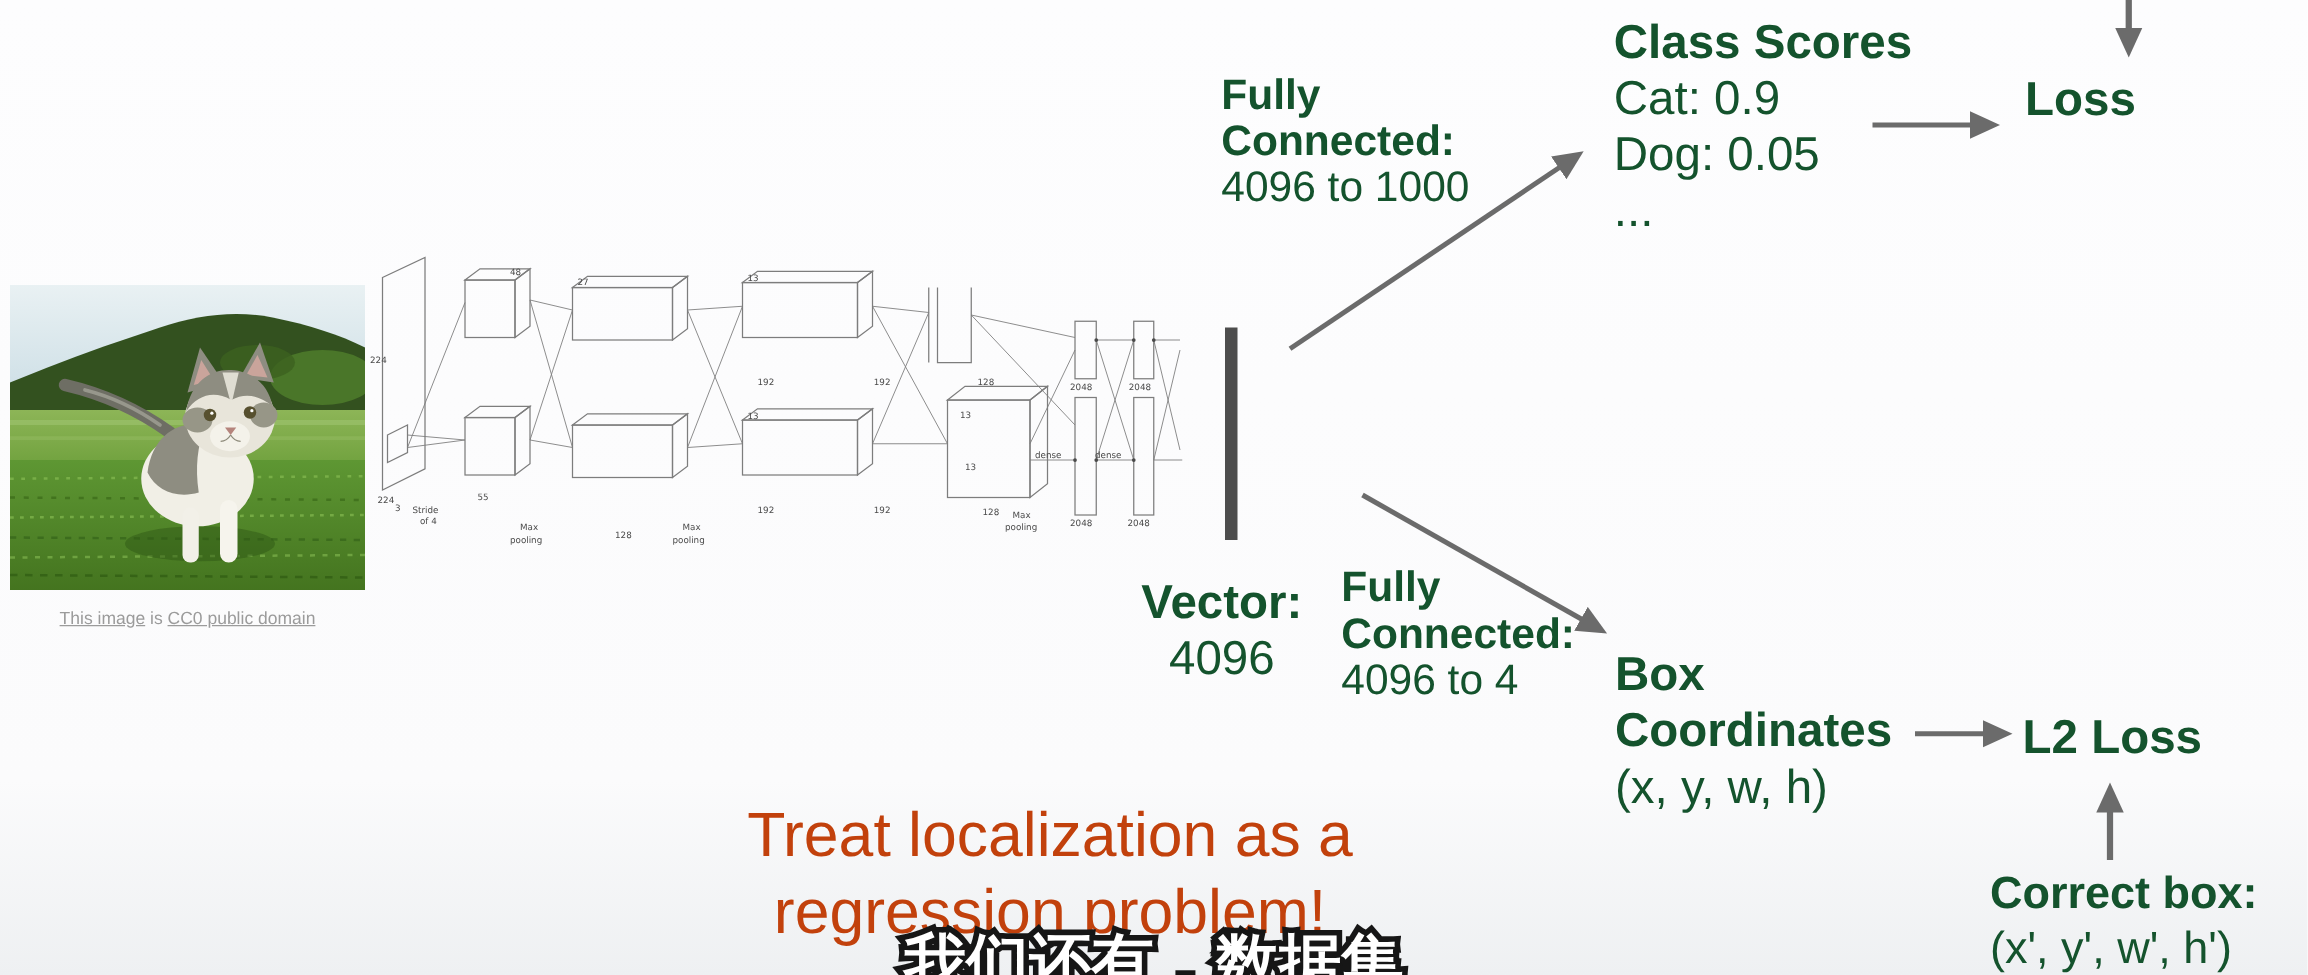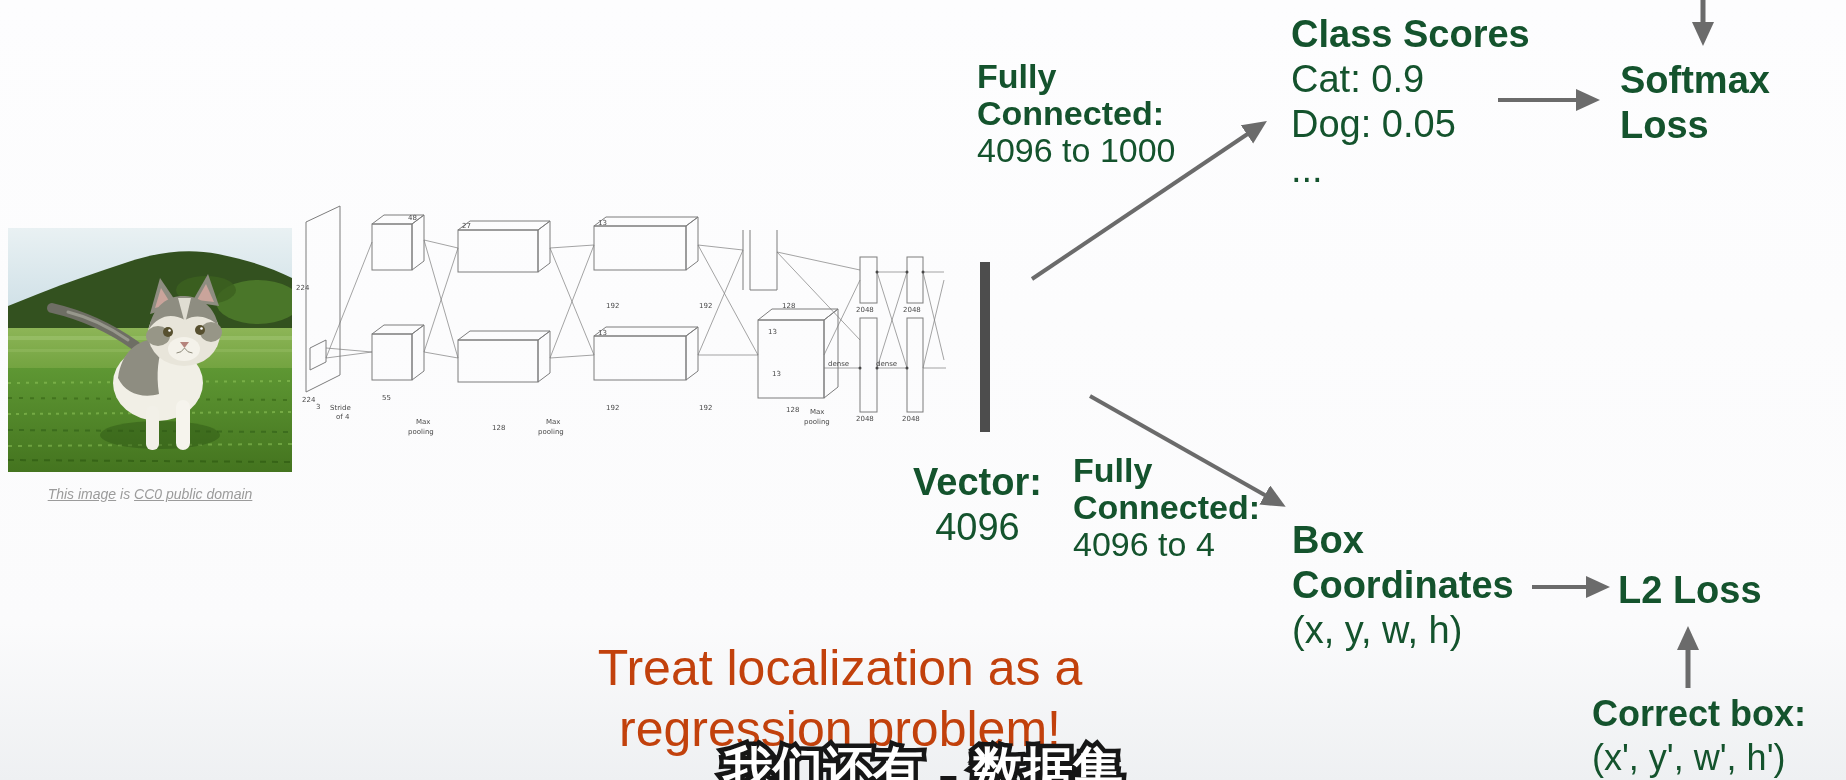--- a/index.html
+++ b/index.html
@@ -5,21 +5,21 @@
   html,body{margin:0;padding:0;width:1846px;height:780px;overflow:hidden;}
   body{background:linear-gradient(180deg,#fdfdfe 0%,#fbfbfc 80%,#eef0f2 100%);
        font-family:"Liberation Sans",sans-serif;}
   .slide{position:relative;width:1846px;height:780px;}
   .txt{position:absolute;color:#14532d;white-space:nowrap;}
   .b{font-weight:bold;}
   .big{font-size:38px;line-height:45px;}
   .med{font-size:34px;line-height:37px;}
   .cb{font-size:36px;line-height:44px;}
   .title{font-size:50px;line-height:61px;text-align:center;color:#c2410c;}
-  .cap{position:absolute;font-size:14px;color:#9b9b9b;text-align:center;font-style:italic;}
+  .cap{position:absolute;font-size:14px;color:#9b9b9b;text-align:center;}
   .cap .lnk{text-decoration:underline;cursor:pointer;}
   .photo{position:absolute;left:8px;top:228px;width:284px;height:244px;}
   .cnn{position:absolute;left:296px;top:190px;width:650px;height:265px;}
   .vbar{position:absolute;left:980px;top:262px;width:10px;height:170px;background:#4d4d4d;}
   .arrows{position:absolute;left:0;top:0;width:1846px;height:780px;pointer-events:none;}
   .subwrap{position:absolute;left:0;top:744px;width:1846px;height:36px;text-align:center;
            font-weight:bold;font-size:50px;line-height:52px;font-family:"DejaVu Sans",sans-serif;}
   .sub-back{position:absolute;left:0;width:100%;-webkit-text-stroke:9px #161616;color:#161616;}
   .sub-front{position:absolute;left:0;width:100%;color:#ffffff;}
   svg text.dl{font-family:"DejaVu Sans",sans-serif;font-size:7px;fill:#4a4a4a;}
@@ -234,21 +234,20 @@
   </div>
 
   <div class="txt big" style="left:1291px;top:12px;">
     <div class="b">Class Scores</div>
     <div>Cat: 0.9</div>
     <div>Dog: 0.05</div>
     <div>...</div>
   </div>
 
   <div class="txt big b" style="left:1620px;top:58px;">
-    <div>Softmax</div>
     <div>Loss</div>
   </div>
 
   <div class="txt big" style="left:890px;top:460px;width:175px;text-align:center;">
     <div class="b">Vector:</div>
     <div>4096</div>
   </div>
 
   <div class="txt med" style="left:1073px;top:452px;">
     <div class="b">Fully</div>

